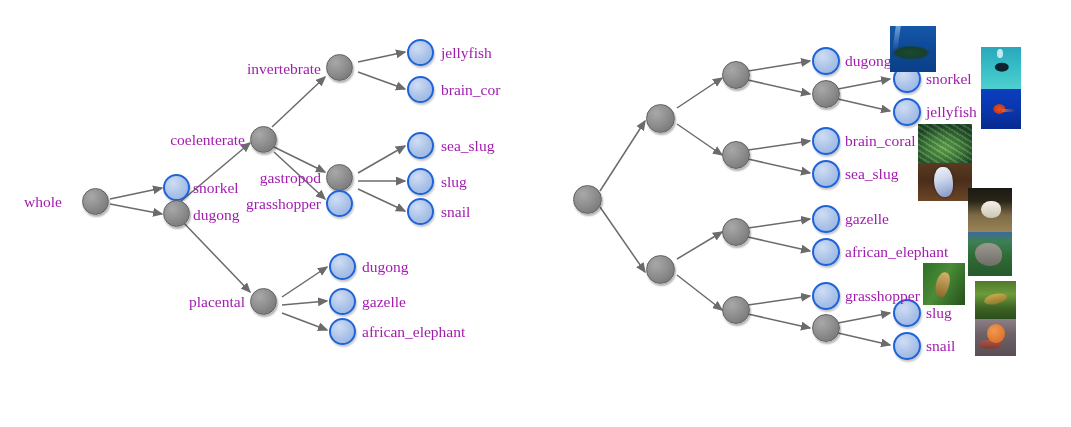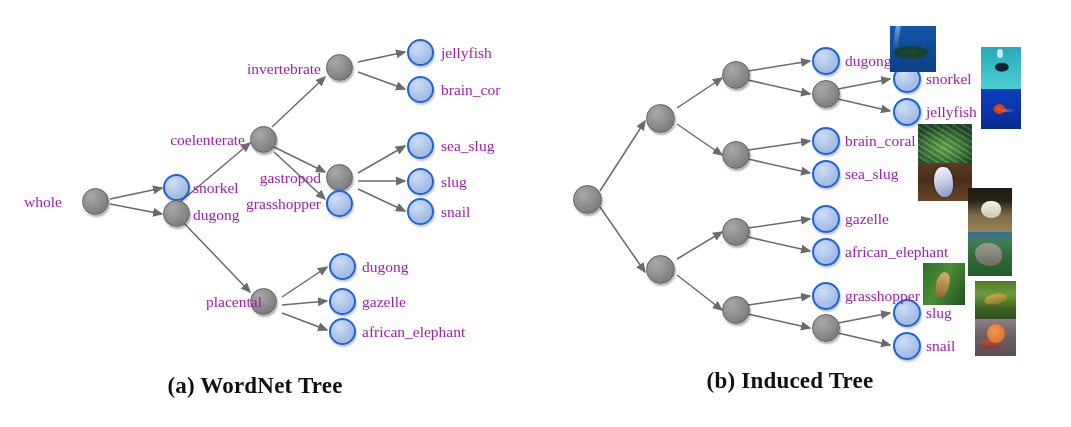--- a/index.html
+++ b/index.html
@@ -166,21 +166,21 @@
   <div class="node blue" style="left:329px;top:288px;width:27px;height:27px;"></div>
   <div class="node blue" style="left:329px;top:318px;width:27px;height:27px;"></div>
 
   <div class="lbl r" style="left:62px;top:202px;">whole</div>
   <div class="lbl l" style="left:193px;top:188px;">snorkel</div>
   <div class="lbl l" style="left:193px;top:215px;">dugong</div>
   <div class="lbl r" style="left:245px;top:140px;">coelenterate</div>
   <div class="lbl r" style="left:321px;top:69px;">invertebrate</div>
   <div class="lbl r" style="left:321px;top:178px;">gastropod</div>
   <div class="lbl r" style="left:321px;top:204px;">grasshopper</div>
-  <div class="lbl r" style="left:262px;top:302px;">placental</div>
+  <div class="lbl r" style="left:245px;top:302px;">placental</div>
 
   <div class="lbl l" style="left:441px;top:53px;">jellyfish</div>
   <div class="lbl l" style="left:441px;top:90px;">brain_cor</div>
   <div class="lbl l" style="left:441px;top:146px;">sea_slug</div>
   <div class="lbl l" style="left:441px;top:182px;">slug</div>
   <div class="lbl l" style="left:441px;top:212px;">snail</div>
   <div class="lbl l" style="left:362px;top:267px;">dugong</div>
   <div class="lbl l" style="left:362px;top:302px;">gazelle</div>
   <div class="lbl l" style="left:362px;top:332px;">african_elephant</div>
 
@@ -240,16 +240,14 @@
   <div class="thumb" style="left:923px;top:263px;width:42px;height:42px;">
       <div class="t-grasshopper"></div>
     </div>
   <div class="thumb" style="left:975px;top:281px;width:41px;height:38px;">
       <div class="t-slug"></div>
     </div>
   <div class="thumb" style="left:975px;top:319px;width:41px;height:37px;">
       <div class="t-snail"></div>
     </div>
 
-  <div class="caption" style="left:255px;top:373px;">(a) WordNet Tree</div>
-  <div class="caption" style="left:790px;top:368px;">(b) Induced Tree</div>
 
 </div>
 
 </body></html>

